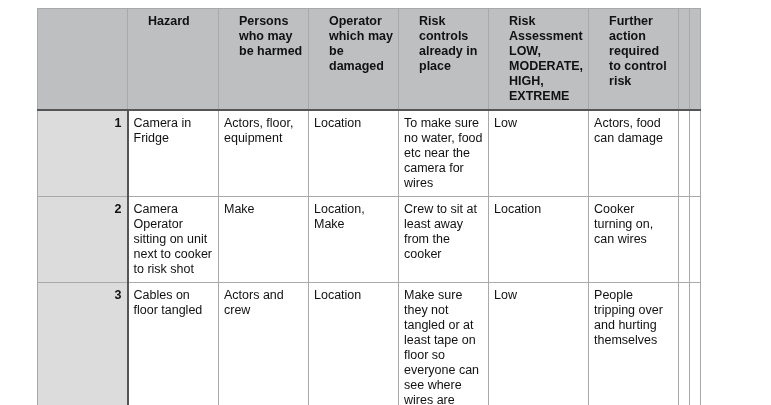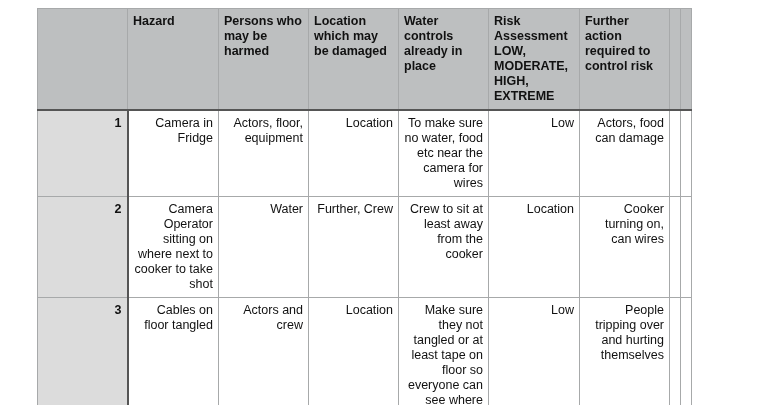--- a/index.html
+++ b/index.html
@@ -4,34 +4,34 @@
 <style>
   html, body { margin: 0; padding: 0; background: #ffffff; }
   body { width: 771px; height: 405px; overflow: hidden; position: relative;
          font-family: "Liberation Sans", sans-serif; font-size: 12.5px; color: #111; }
   table.sheet { position: absolute; left: 37px; top: 8px; border-collapse: collapse; table-layout: fixed; }
   table.sheet td, table.sheet th { border: 1px solid #a7a9aa; vertical-align: top; padding: 5px 5px; line-height: 15px; }
   table.sheet th { background: #bdbfc0; font-weight: bold; text-align: left; height: 90px; }
   table.sheet tr.header-row th { border-bottom: 2px solid #555; }
   table.sheet td.rownum { background: #dcdcdc; text-align: right; font-weight: bold; border-right: 2px solid #555; padding-right: 5px; }
   table.sheet th.corner { border-right: 1px solid #a7a9aa; }
-  table.sheet td { background: #fff; text-align: right; }
+  table.sheet td { background: #fff; }
   tr.r1 td { height: 74px; }
   tr.r2 td { height: 75px; }
   tr.r3 td { height: 130px; }
   col.c0 { width: 90px; }
   col.c1 { width: 91px; }
   col.c2 { width: 90px; }
   col.c3 { width: 90px; }
   col.c4 { width: 90px; }
   col.c5 { width: 91px; }
   col.c6 { width: 90px; }
   col.c7 { width: 11px; }
   col.c8 { width: 10px; }
-  .txt { white-space: pre-line; display: block; }
+  .txt { white-space: pre-line; display: block; margin-left: 15px; }
 </style>
 </head>
 <body>
 
 <table class="sheet">
   <colgroup>
     <col class="c0">
       <col class="c1">
       <col class="c2">
       <col class="c3">
@@ -44,24 +44,24 @@
   <tbody>
       <tr class="header-row">
     <th class="corner"></th>
     <th>
           <span class="txt">Hazard</span>
         </th>
     <th>
           <span class="txt">Persons who may be harmed</span>
         </th>
     <th>
-          <span class="txt">Location which may be damaged</span>
+          <span class="txt">Operator which may be damaged</span>
         </th>
     <th>
-          <span class="txt">Water controls already in place</span>
+          <span class="txt">Risk controls already in place</span>
         </th>
     <th>
           <span class="txt">Risk Assessment
 LOW,
 MODERATE,
 HIGH,
 EXTREME</span>
         </th>
     <th>
           <span class="txt">Further action required to control risk</span>
@@ -77,23 +77,23 @@
     <td>Location</td>
     <td>To make sure no water, food etc near the camera for wires</td>
     <td>Low</td>
     <td>Actors, food can damage</td>
     <td></td>
     <td></td>
   </tr>
 
   <tr class="r2">
     <td class="rownum">2</td>
-    <td>Camera Operator sitting on where next to cooker to take shot</td>
-    <td>Water</td>
-    <td>Further, Crew</td>
+    <td>Camera Operator sitting on unit next to cooker to risk shot</td>
+    <td>Make</td>
+    <td>Location, Make</td>
     <td>Crew to sit at least away from the cooker</td>
     <td>Location</td>
     <td>Cooker turning on, can wires</td>
     <td></td>
     <td></td>
   </tr>
 
   <tr class="r3">
     <td class="rownum">3</td>
     <td>Cables on floor tangled</td>

